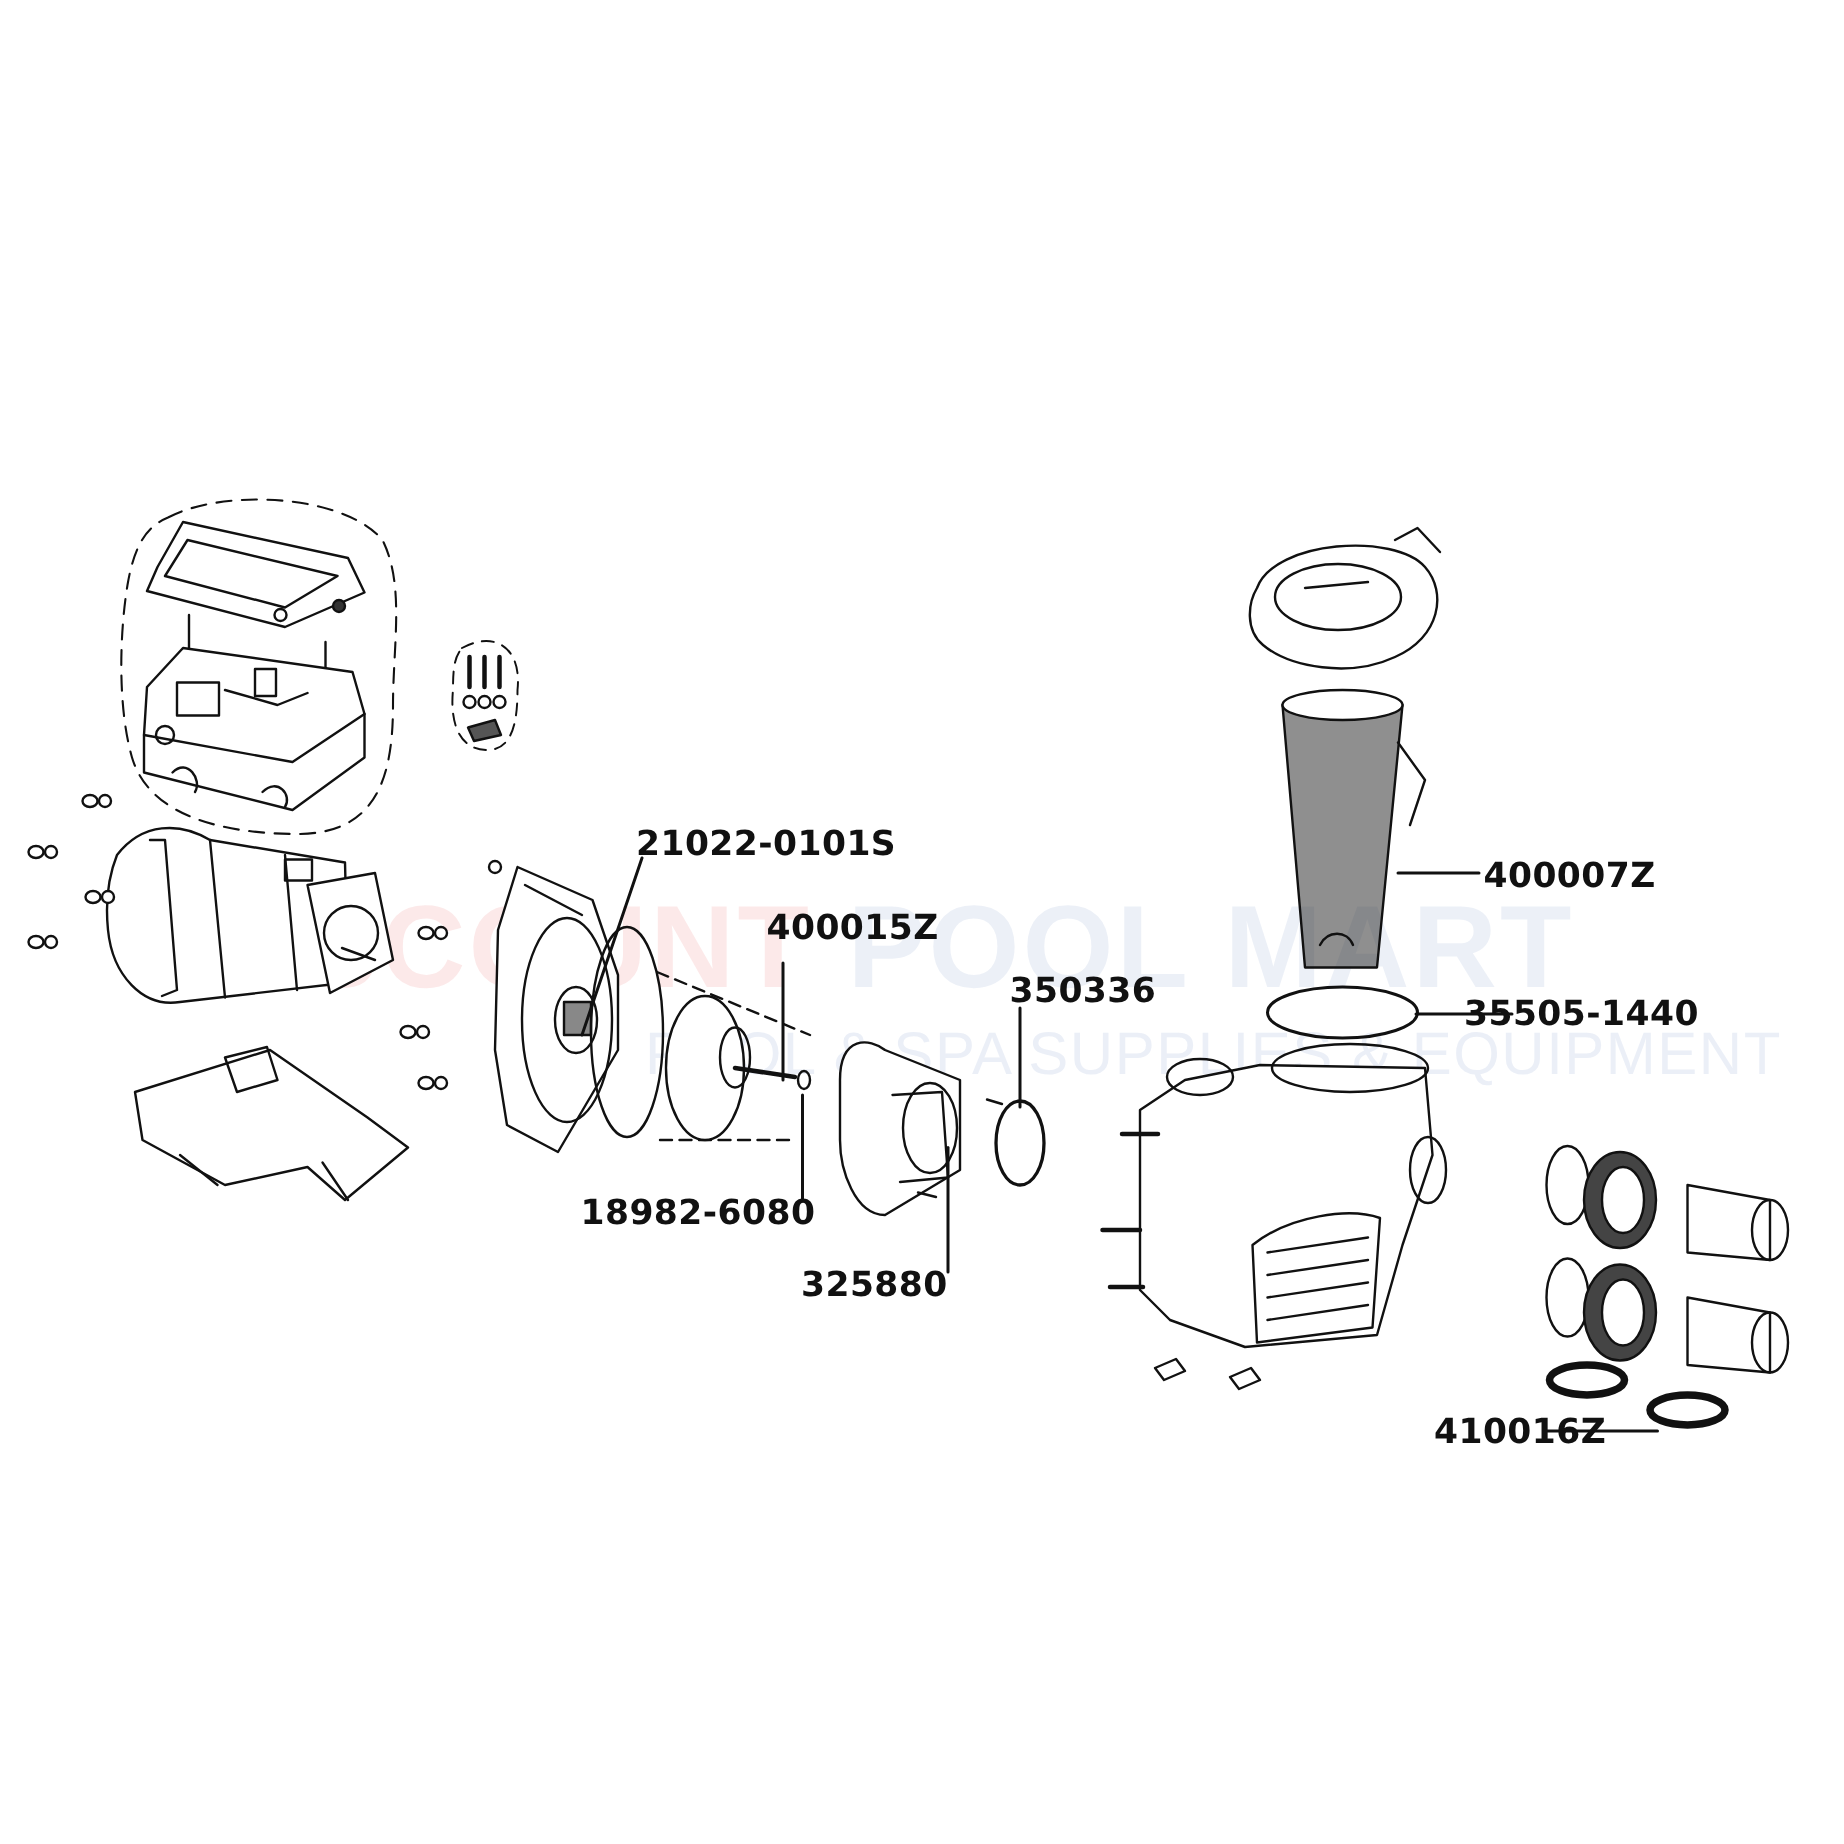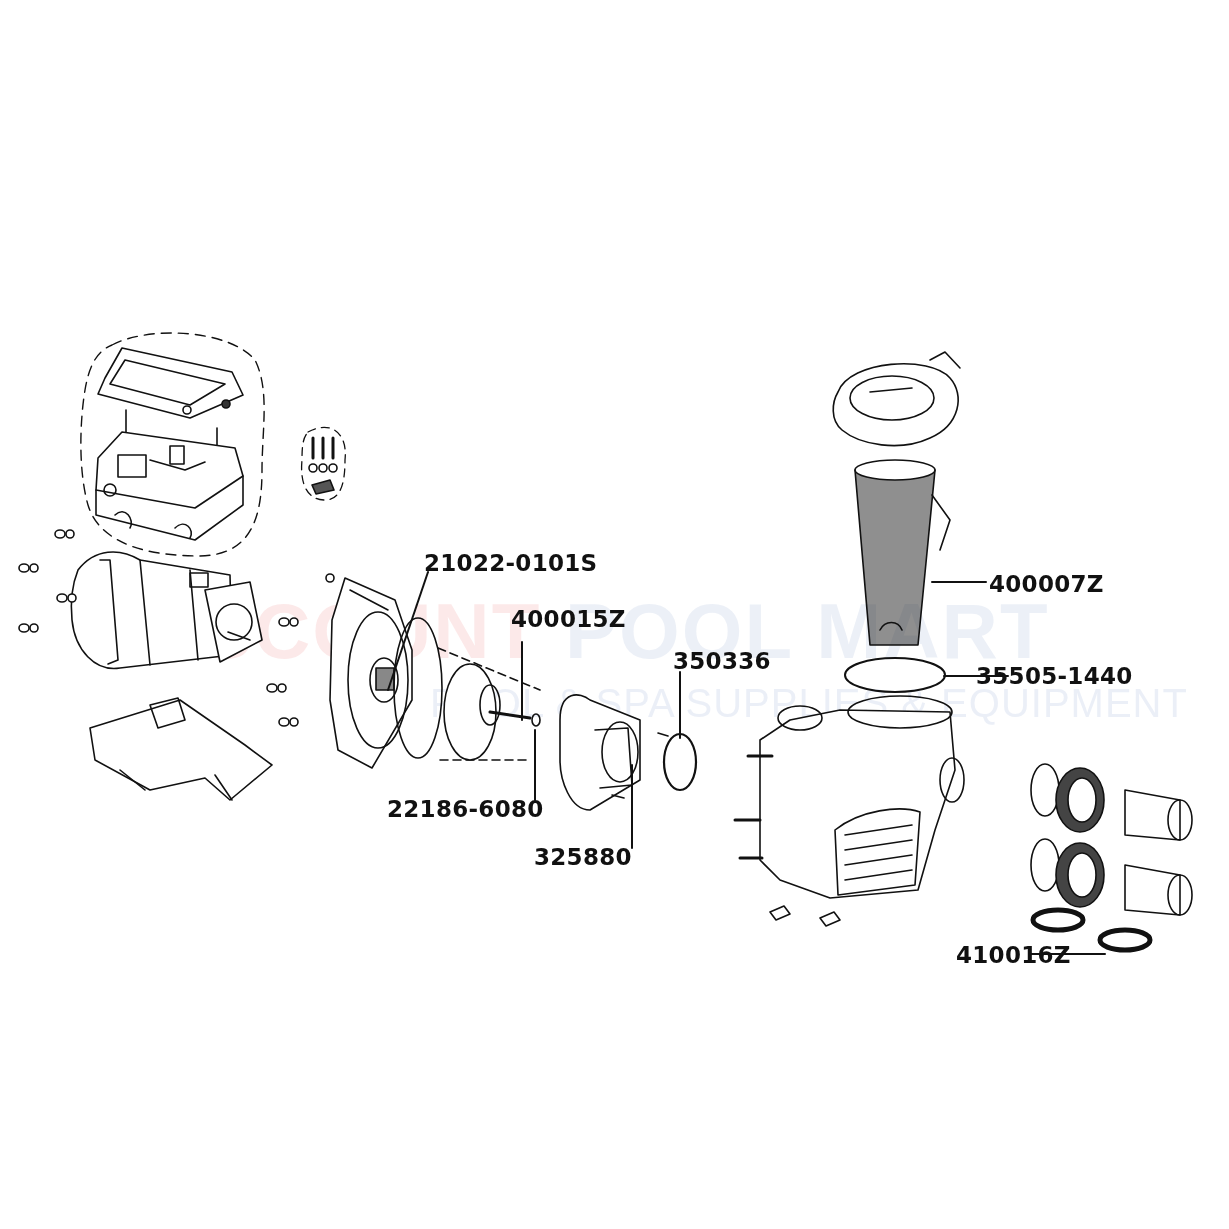--- a/index.html
+++ b/index.html
@@ -190,16 +190,16 @@
       <line x1="632" y1="765" x2="632" y2="848"></line>
       <line x1="1030" y1="954" x2="1105" y2="954"></line>
     </g>
   </svg>
 
   <div class="label" style="left:424px;top:552px">21022-0101S</div>
   <div class="label" style="left:511px;top:608px">400015Z</div>
   <div class="label" style="left:673px;top:650px">350336</div>
   <div class="label" style="left:989px;top:573px">400007Z</div>
   <div class="label" style="left:976px;top:665px">35505-1440</div>
-  <div class="label" style="left:387px;top:798px">22186-6080</div>
+  <div class="label" style="left:387px;top:798px">18982-6080</div>
   <div class="label" style="left:534px;top:846px">325880</div>
   <div class="label" style="left:956px;top:944px">410016Z</div>
 </div>
 
 </body></html>

